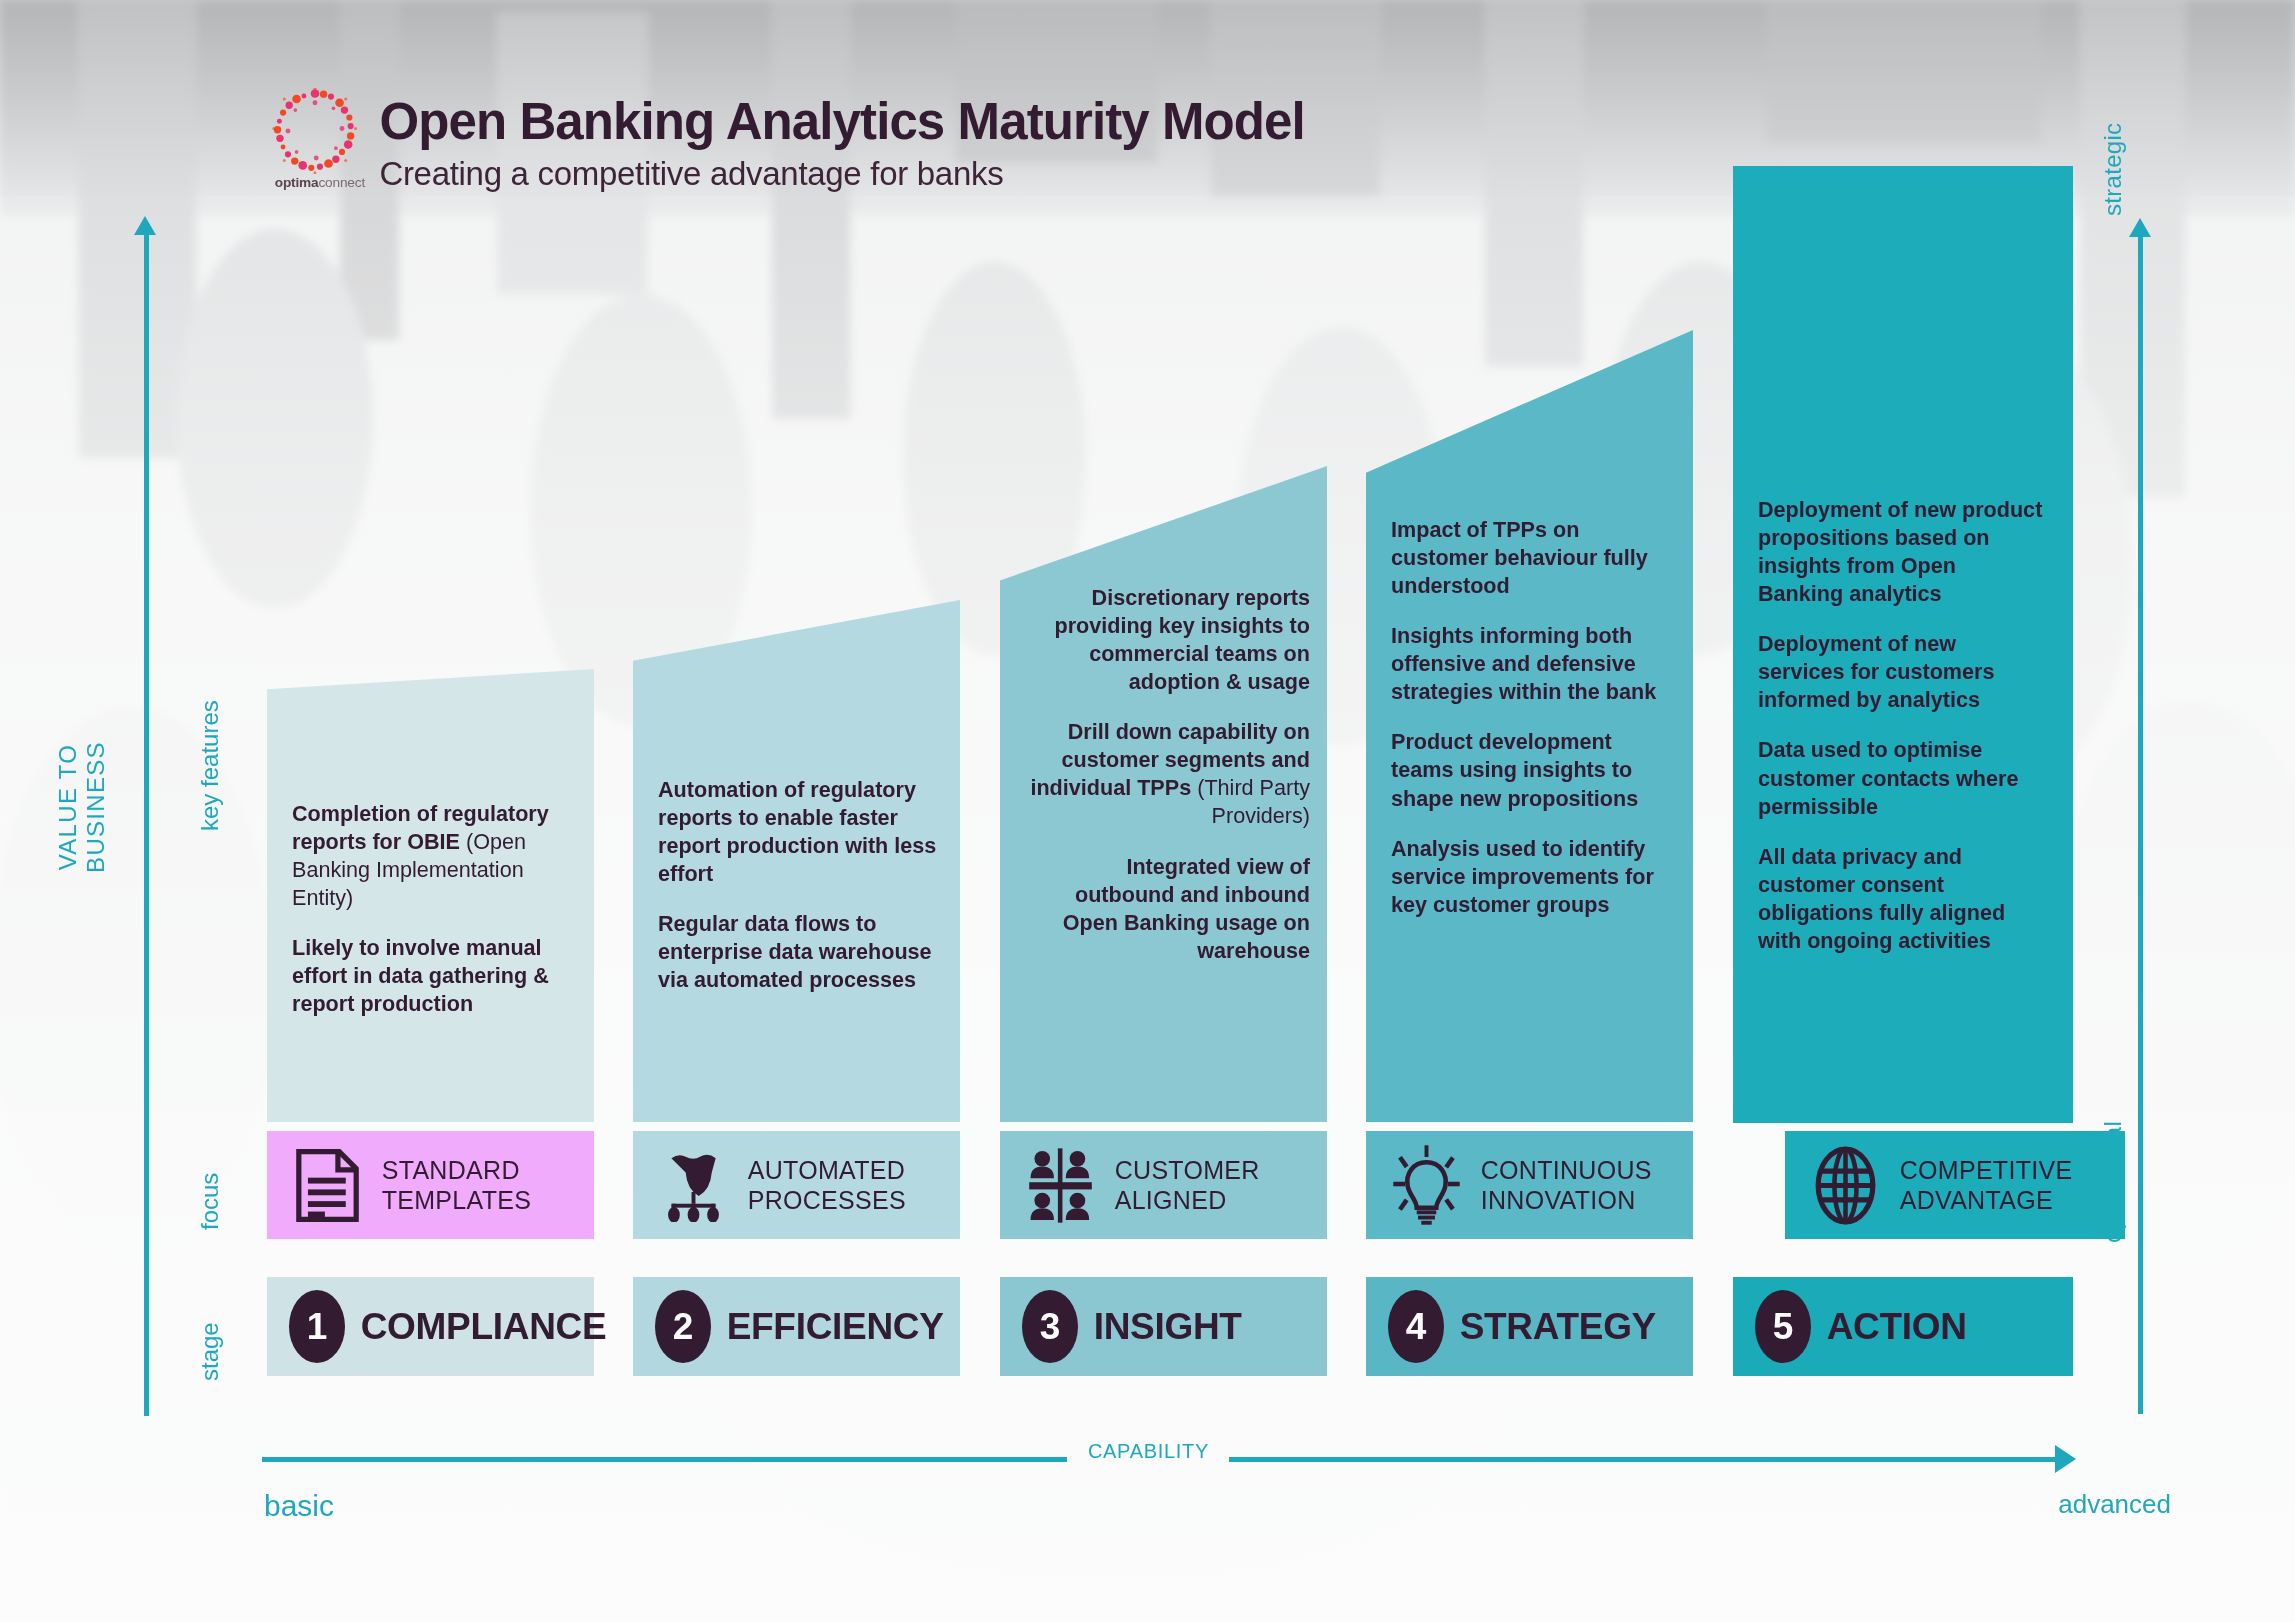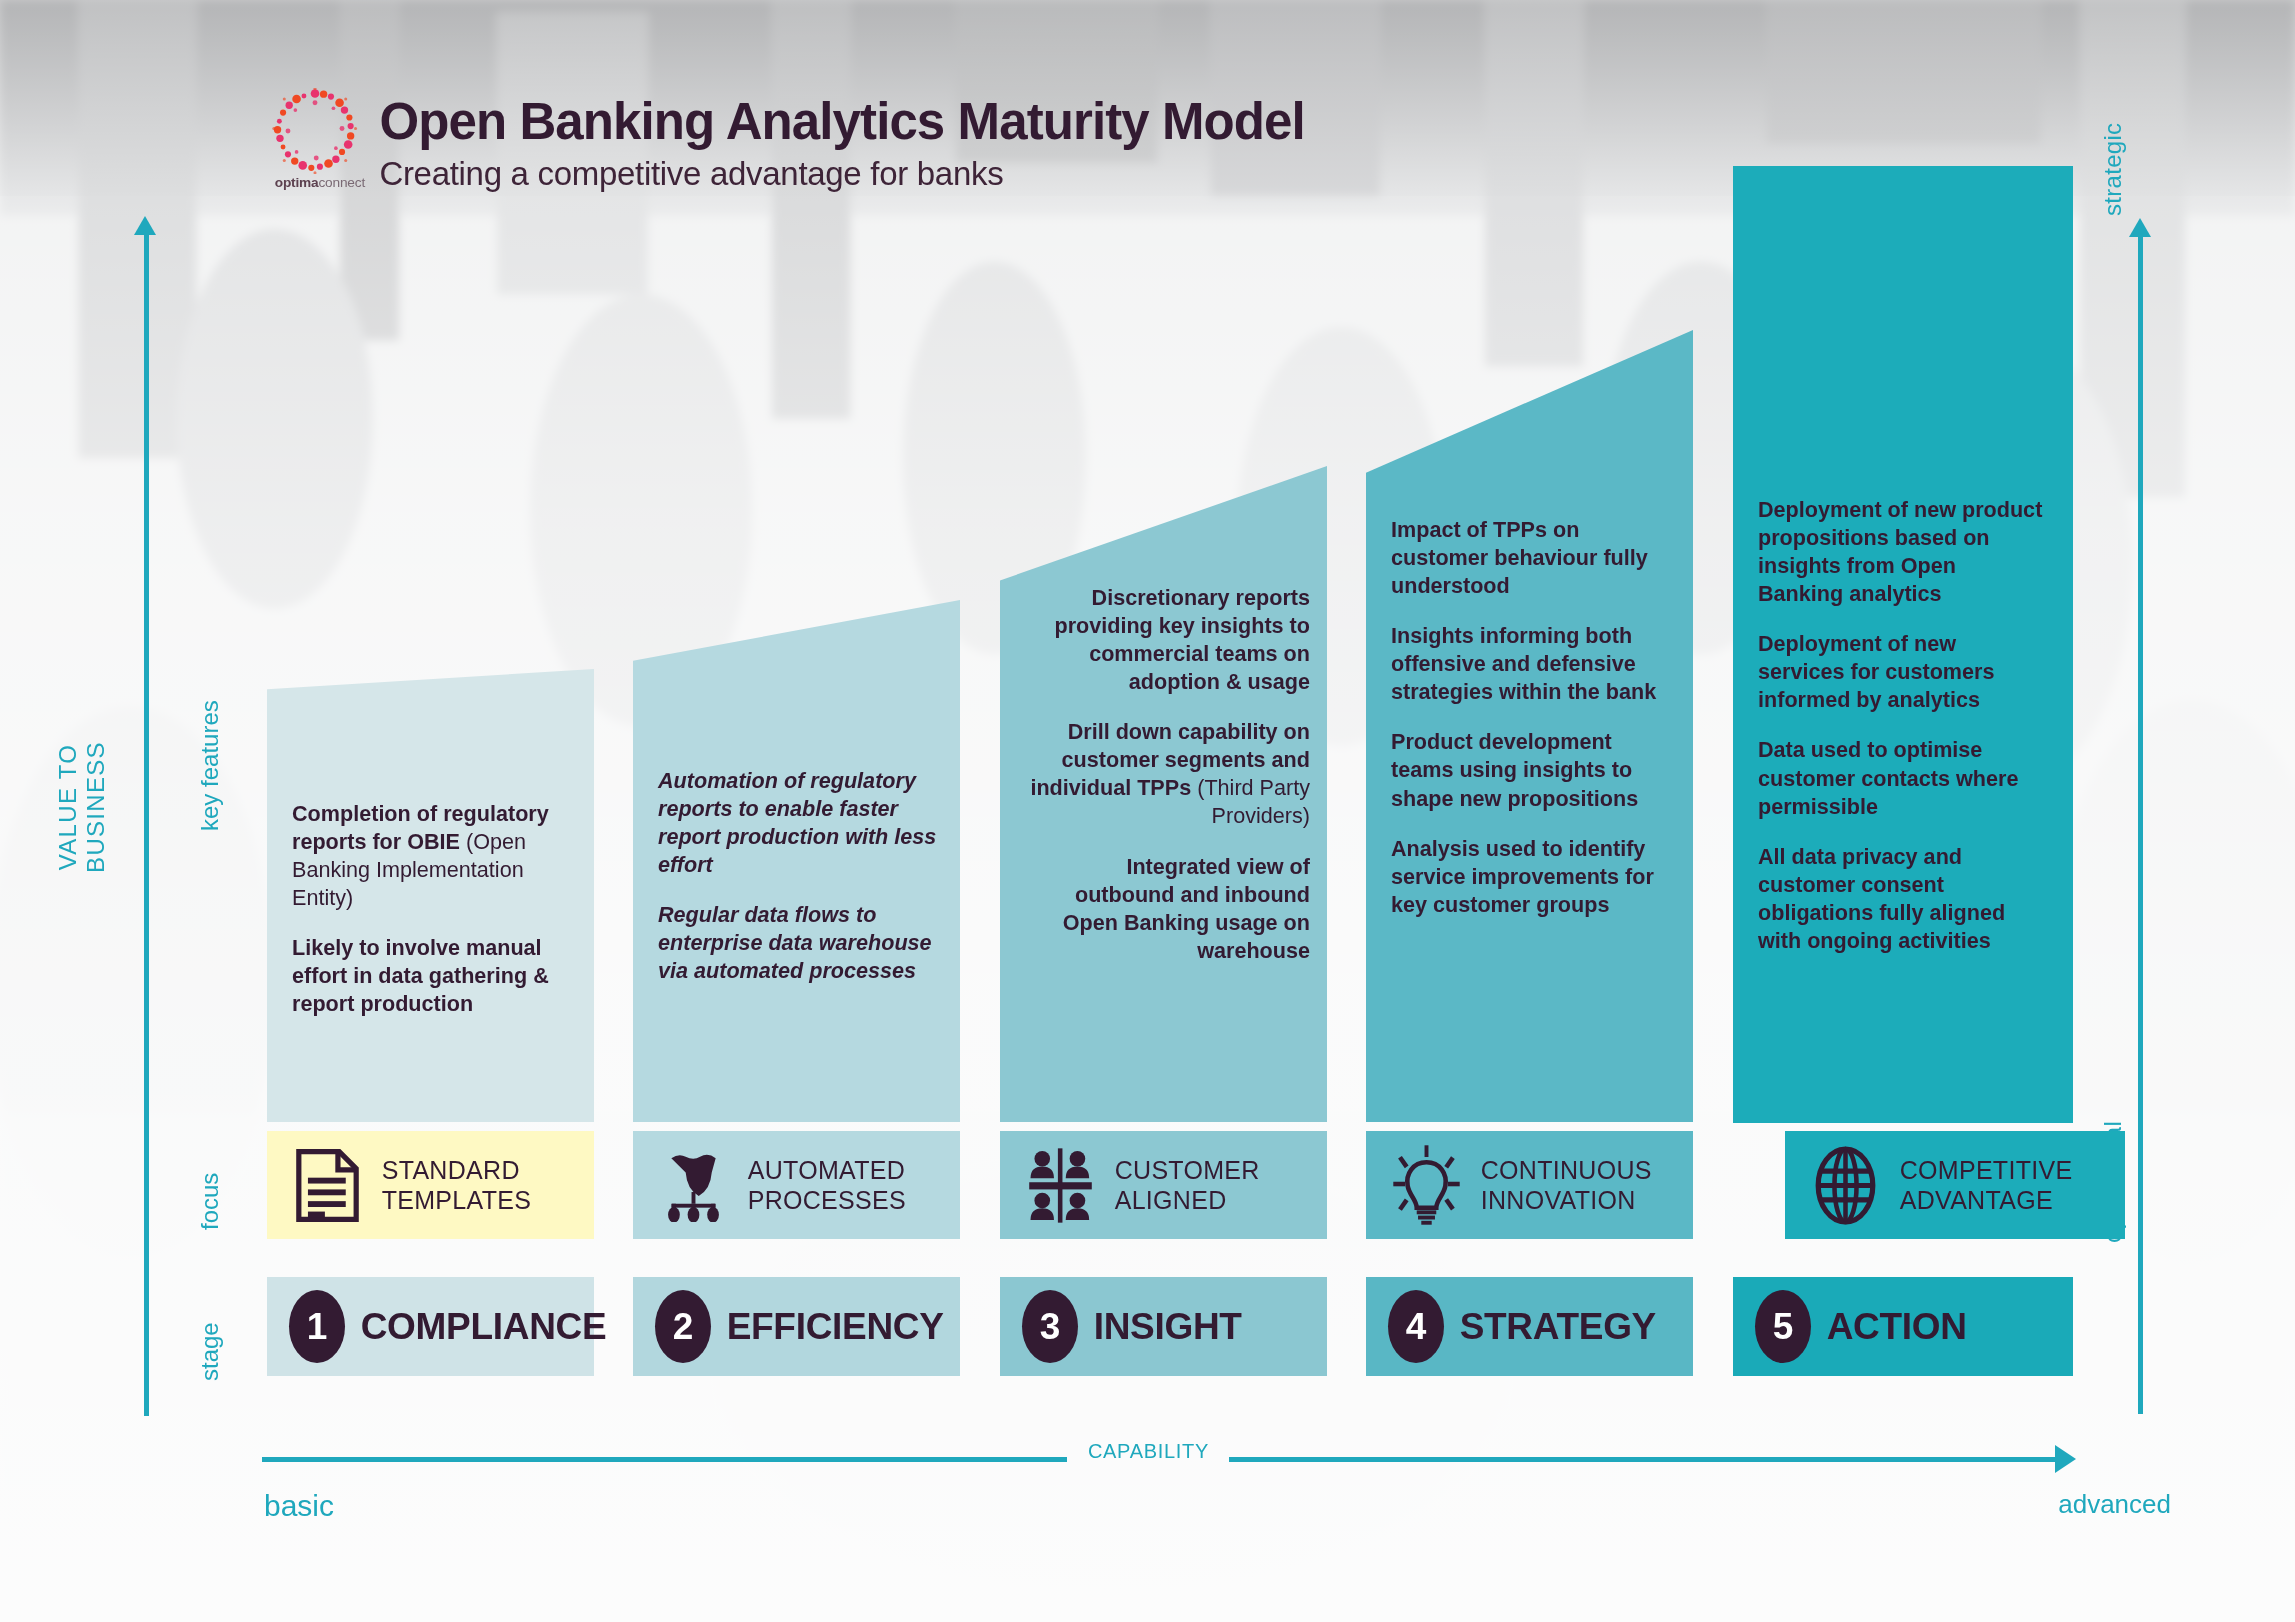--- a/index.html
+++ b/index.html
@@ -225,21 +225,21 @@
       <div class="kf" style="left:267px;top:669px;width:327px;height:453px;">
         <svg width="327" height="453" viewBox="0 0 500 692" preserveAspectRatio="none" style="position:absolute;left:0;top:0;">
           <path d="M0,31 L500,0 L500,692 L0,692 Z" fill="#d5e6e9"></path>
         </svg>
         <div class="kf-text" style="bottom:auto;top:131px;">
           <p><span>Completion of regulatory reports for OBIE </span><span class="thin">(Open Banking Implementation Entity)</span></p>
           <p><span>Likely to involve manual effort in data gathering &amp; report production</span></p>
         </div>
       </div>
 
-      <div class="focus" style="left:267px;top:1131px;width:327px;height:108px;background:#fef9c3;">
+      <div class="focus" style="left:267px;top:1131px;width:327px;height:108px;background:#f0abfc;">
         <span class="ficon">
           <svg width="63" height="73" viewBox="0 0 96 112">
             <path d="M4,4 H66 L92,30 V108 H4 Z" fill="none" stroke="#331b32" stroke-width="8"></path>
             <path d="M64,6 V32 H90" fill="none" stroke="#331b32" stroke-width="8"></path>
             <rect x="18" y="44" width="58" height="9" fill="#331b32"></rect>
             <rect x="18" y="62" width="58" height="9" fill="#331b32"></rect>
             <rect x="18" y="80" width="58" height="9" fill="#331b32"></rect>
             <rect x="18" y="96" width="26" height="9" fill="#331b32"></rect>
           </svg>
         </span>
@@ -253,21 +253,21 @@
         <span class="num">1</span>
         <span class="slabel">COMPLIANCE</span>
       </div>
     </div>
 
     <div class="col">
       <div class="kf" style="left:633px;top:600px;width:327px;height:522px;">
         <svg width="327" height="522" viewBox="0 0 500 798" preserveAspectRatio="none" style="position:absolute;left:0;top:0;">
           <path d="M0,93 L500,0 L500,798 L0,798 Z" fill="#b5d9e0"></path>
         </svg>
-        <div class="kf-text" style="bottom:auto;top:167px;font-style:italic;">
+        <div class="kf-text" style="bottom:auto;top:176px;">
           <p><span>Automation of regulatory reports to enable faster report production with less effort</span></p>
           <p><span>Regular data flows to enterprise data warehouse via automated processes</span></p>
         </div>
       </div>
 
       <div class="focus" style="left:633px;top:1131px;width:327px;height:108px;background:#b5d9e0;">
         <span class="ficon">
           <svg width="73" height="73" viewBox="0 0 112 112">
             <path d="M22,14 q12,-8 22,-2 q12,6 22,0 q12,-7 24,2 l-6,22 q-2,26 -20,36 q-18,-10 -20,-36 Z" fill="#331b32"></path>
             <rect x="53" y="66" width="6" height="18" fill="#331b32"></rect>

